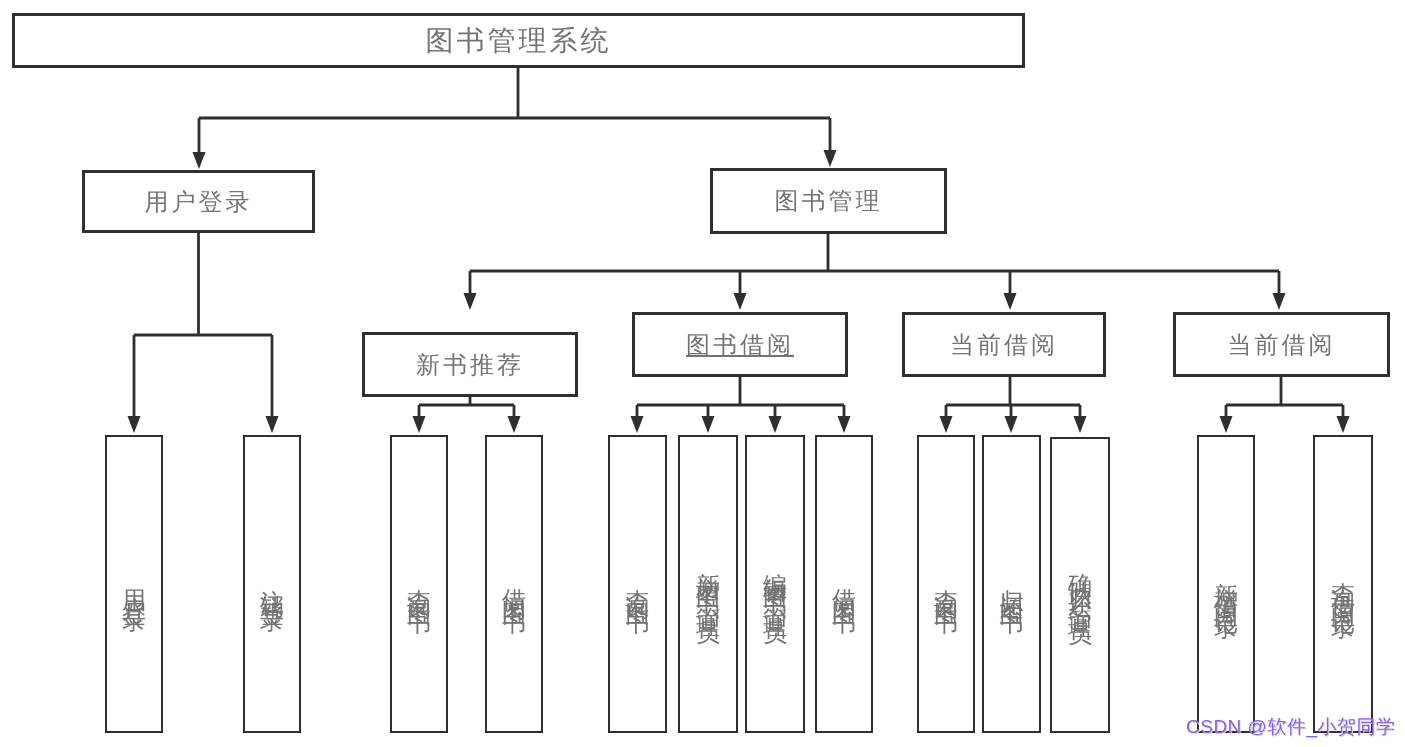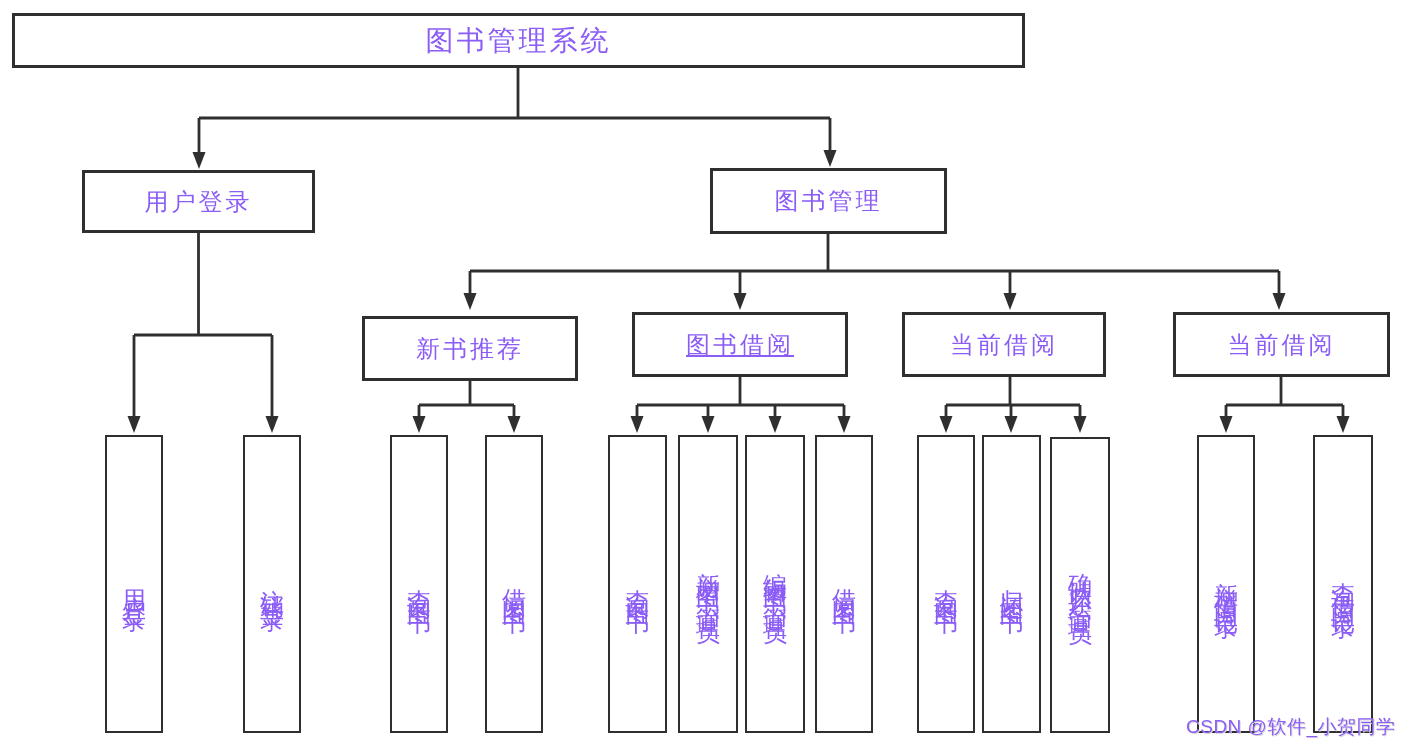--- a/index.html
+++ b/index.html
@@ -6,21 +6,21 @@
   html,body { background:#ffffff; }
   body { font-family:"Liberation Sans", sans-serif; }
   #canvas {
     position:relative; width:1405px; height:747px;
     background:#ffffff; overflow:hidden;
   }
   #connectors { position:absolute; left:0; top:0; width:1405px; height:747px; }
   .box {
     position:absolute; background:#ffffff; border:3px solid #2f2f2f;
     display:flex; align-items:center; justify-content:center;
-    color:#8b5cf6;
+    color:#737373;
   }
   .h-box .label { font-size:24px; letter-spacing:3px; white-space:nowrap; }
   .root-box .label { font-size:28px; letter-spacing:3px; }
   .v-box { border-width:2.5px; }
   .v-box .vlabel {
     display:block; writing-mode:vertical-rl;
     font-size:24px; letter-spacing:7px; line-height:1;
     white-space:nowrap;
   }
   .watermark {
@@ -71,21 +71,21 @@
     <span class="label">图书管理系统</span>
   </div>
 
   <div class="box h-box" style="left:82px; top:170px; width:233px; height:63px;">
     <span class="label">用户登录</span>
   </div>
   <div class="box h-box" style="left:710px; top:168px; width:237px; height:66px;">
     <span class="label">图书管理</span>
   </div>
 
-  <div class="box h-box" style="left:362px; top:316px; width:216px; height:65px;text-align:right;">
+  <div class="box h-box" style="left:362px; top:332px; width:216px; height:65px;text-align:right;">
     <span class="label">新书推荐</span>
   </div>
   <div class="box h-box" style="left:632px; top:312px; width:216px; height:65px;text-decoration:underline;">
     <span class="label">图书借阅</span>
   </div>
   <div class="box h-box" style="left:902px; top:312px; width:204px; height:65px;">
     <span class="label">当前借阅</span>
   </div>
   <div class="box h-box" style="left:1173px; top:312px; width:217px; height:65px;">
     <span class="label">当前借阅</span>

